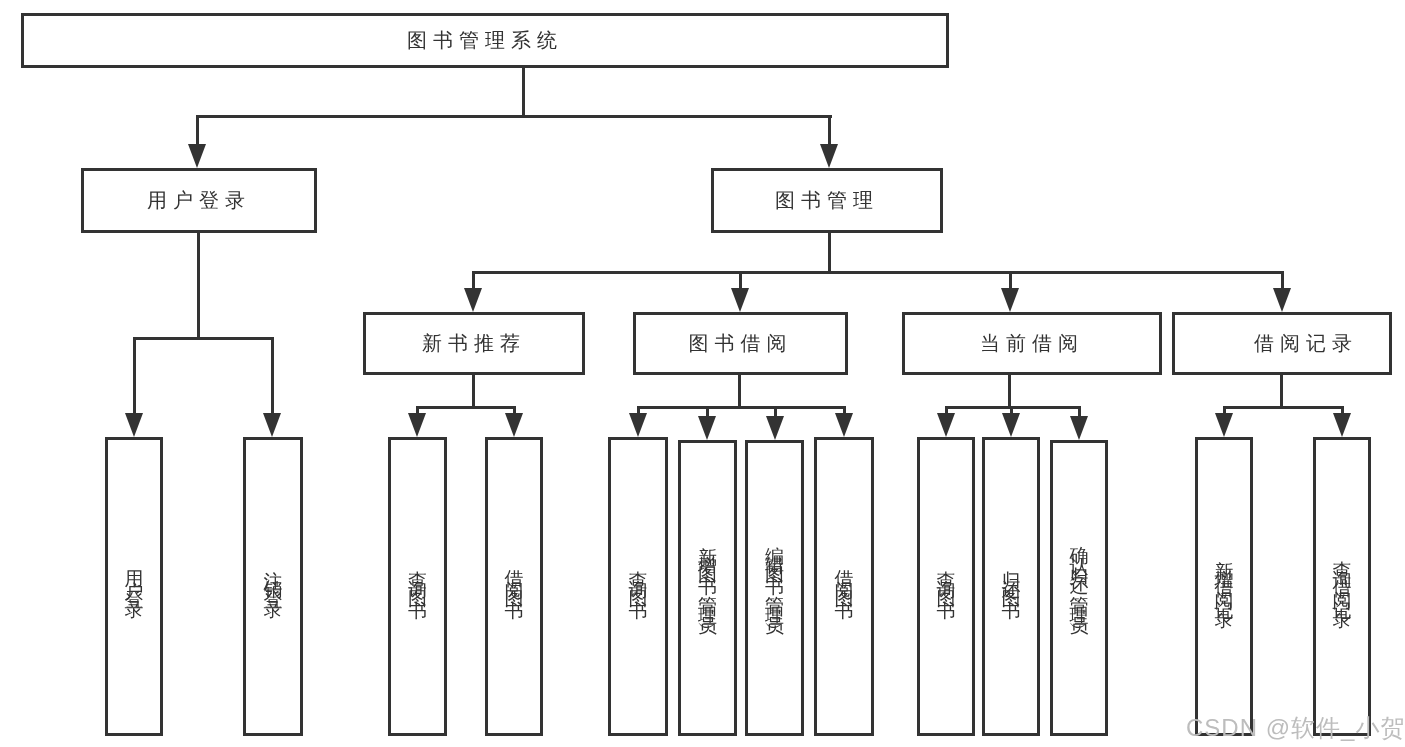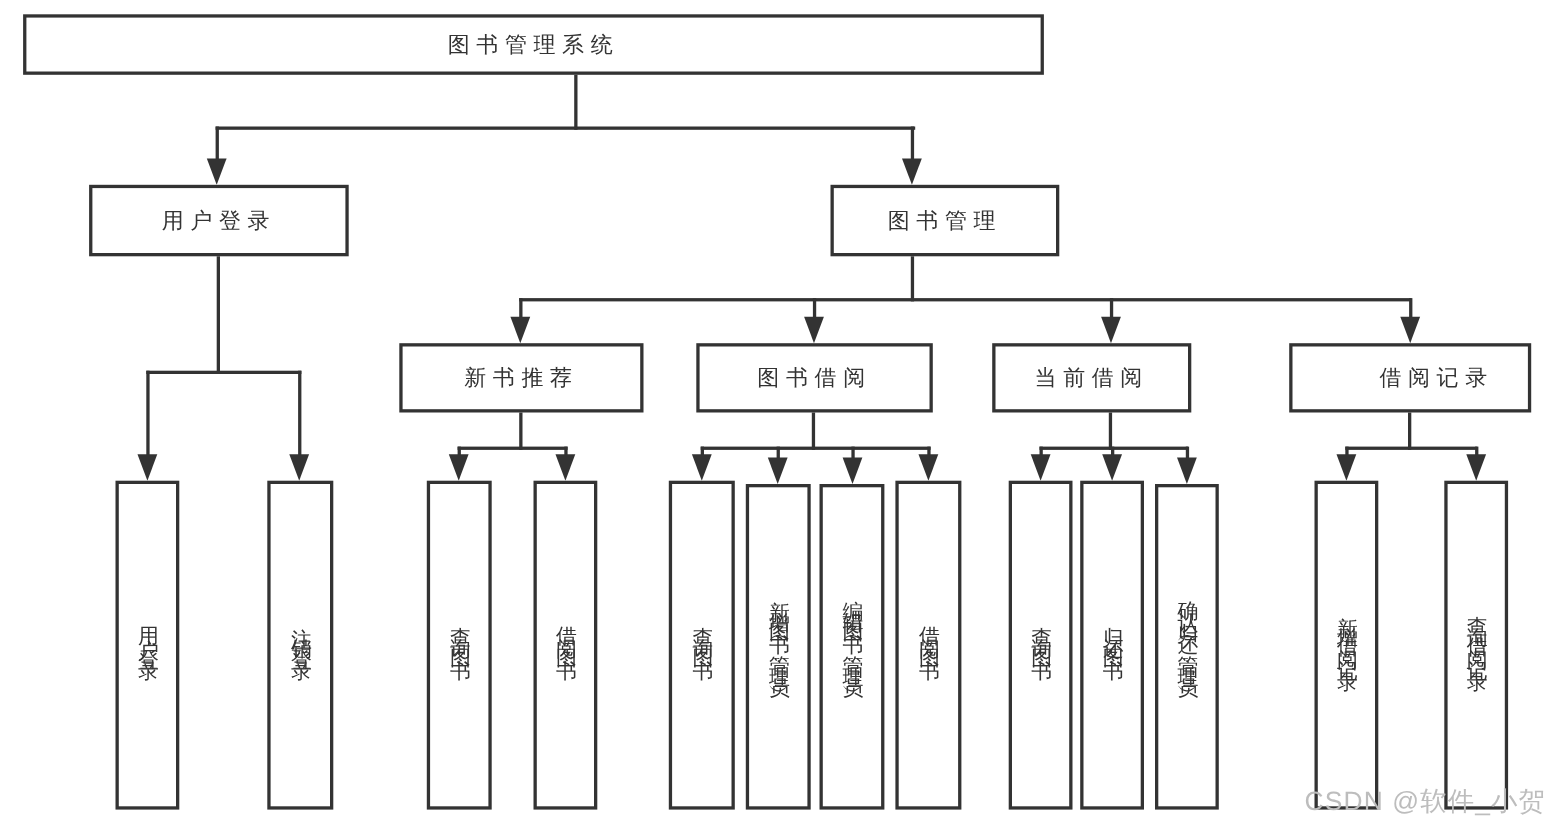--- a/index.html
+++ b/index.html
@@ -65,21 +65,21 @@
   <div class="box" style="left:21px; top:13px; width:928px; height:55px;">图书管理系统</div>
 
   <div class="vline" style="left:522px; top:68px; height:50px;"></div>
   <div class="hline" style="left:196px; top:115px; width:636px;"></div>
   <div class="vline" style="left:196px; top:115px; height:33px;"></div>
   <div class="arrow" style="left:188px; top:144px;"></div>
   <div class="vline" style="left:828px; top:115px; height:33px;"></div>
   <div class="arrow" style="left:820px; top:144px;"></div>
 
   <div class="box" style="left:81px; top:168px; width:236px; height:65px;">用户登录</div>
-  <div class="box" style="left:711px; top:168px; width:208px; height:65px;margin-left:44px;">图书管理</div>
+  <div class="box" style="left:711px; top:168px; width:232px; height:65px;">图书管理</div>
 
   <div class="vline" style="left:197px; top:233px; height:107px;"></div>
   <div class="hline" style="left:133px; top:337px; width:141px;"></div>
   <div class="vline" style="left:133px; top:337px; height:80px;"></div>
   <div class="arrow" style="left:125px; top:413px;"></div>
   <div class="vline" style="left:271px; top:337px; height:80px;"></div>
   <div class="arrow" style="left:263px; top:413px;"></div>
 
   <div class="vline" style="left:828px; top:233px; height:41px;"></div>
   <div class="hline" style="left:472px; top:271px; width:811px;"></div>
@@ -87,21 +87,21 @@
   <div class="arrow" style="left:464px; top:288px;"></div>
   <div class="vline" style="left:739px; top:271px; height:21px;"></div>
   <div class="arrow" style="left:731px; top:288px;"></div>
   <div class="vline" style="left:1009px; top:271px; height:21px;"></div>
   <div class="arrow" style="left:1001px; top:288px;"></div>
   <div class="vline" style="left:1281px; top:271px; height:21px;"></div>
   <div class="arrow" style="left:1273px; top:288px;"></div>
 
   <div class="box" style="left:633px; top:312px; width:215px; height:63px;">图书借阅</div>
   <div class="box" style="left:363px; top:312px; width:222px; height:63px;">新书推荐</div>
-  <div class="box" style="left:902px; top:312px; width:181px; height:63px;">当前借阅</div>
+  <div class="box" style="left:902px; top:312px; width:260px; height:63px;">当前借阅</div>
   <div class="box" style="left:1172px; top:312px; width:220px; height:63px;padding-left:48px;">借阅记录</div>
 
   <div class="vline" style="left:472px; top:375px; height:34px;"></div>
   <div class="hline" style="left:416px; top:406px; width:100px;"></div>
   <div class="vline" style="left:416px; top:406px; height:11px;"></div>
   <div class="arrow" style="left:408px; top:413px;"></div>
   <div class="vline" style="left:513px; top:406px; height:11px;"></div>
   <div class="arrow" style="left:505px; top:413px;"></div>
 
   <div class="vline" style="left:738px; top:375px; height:34px;"></div>

